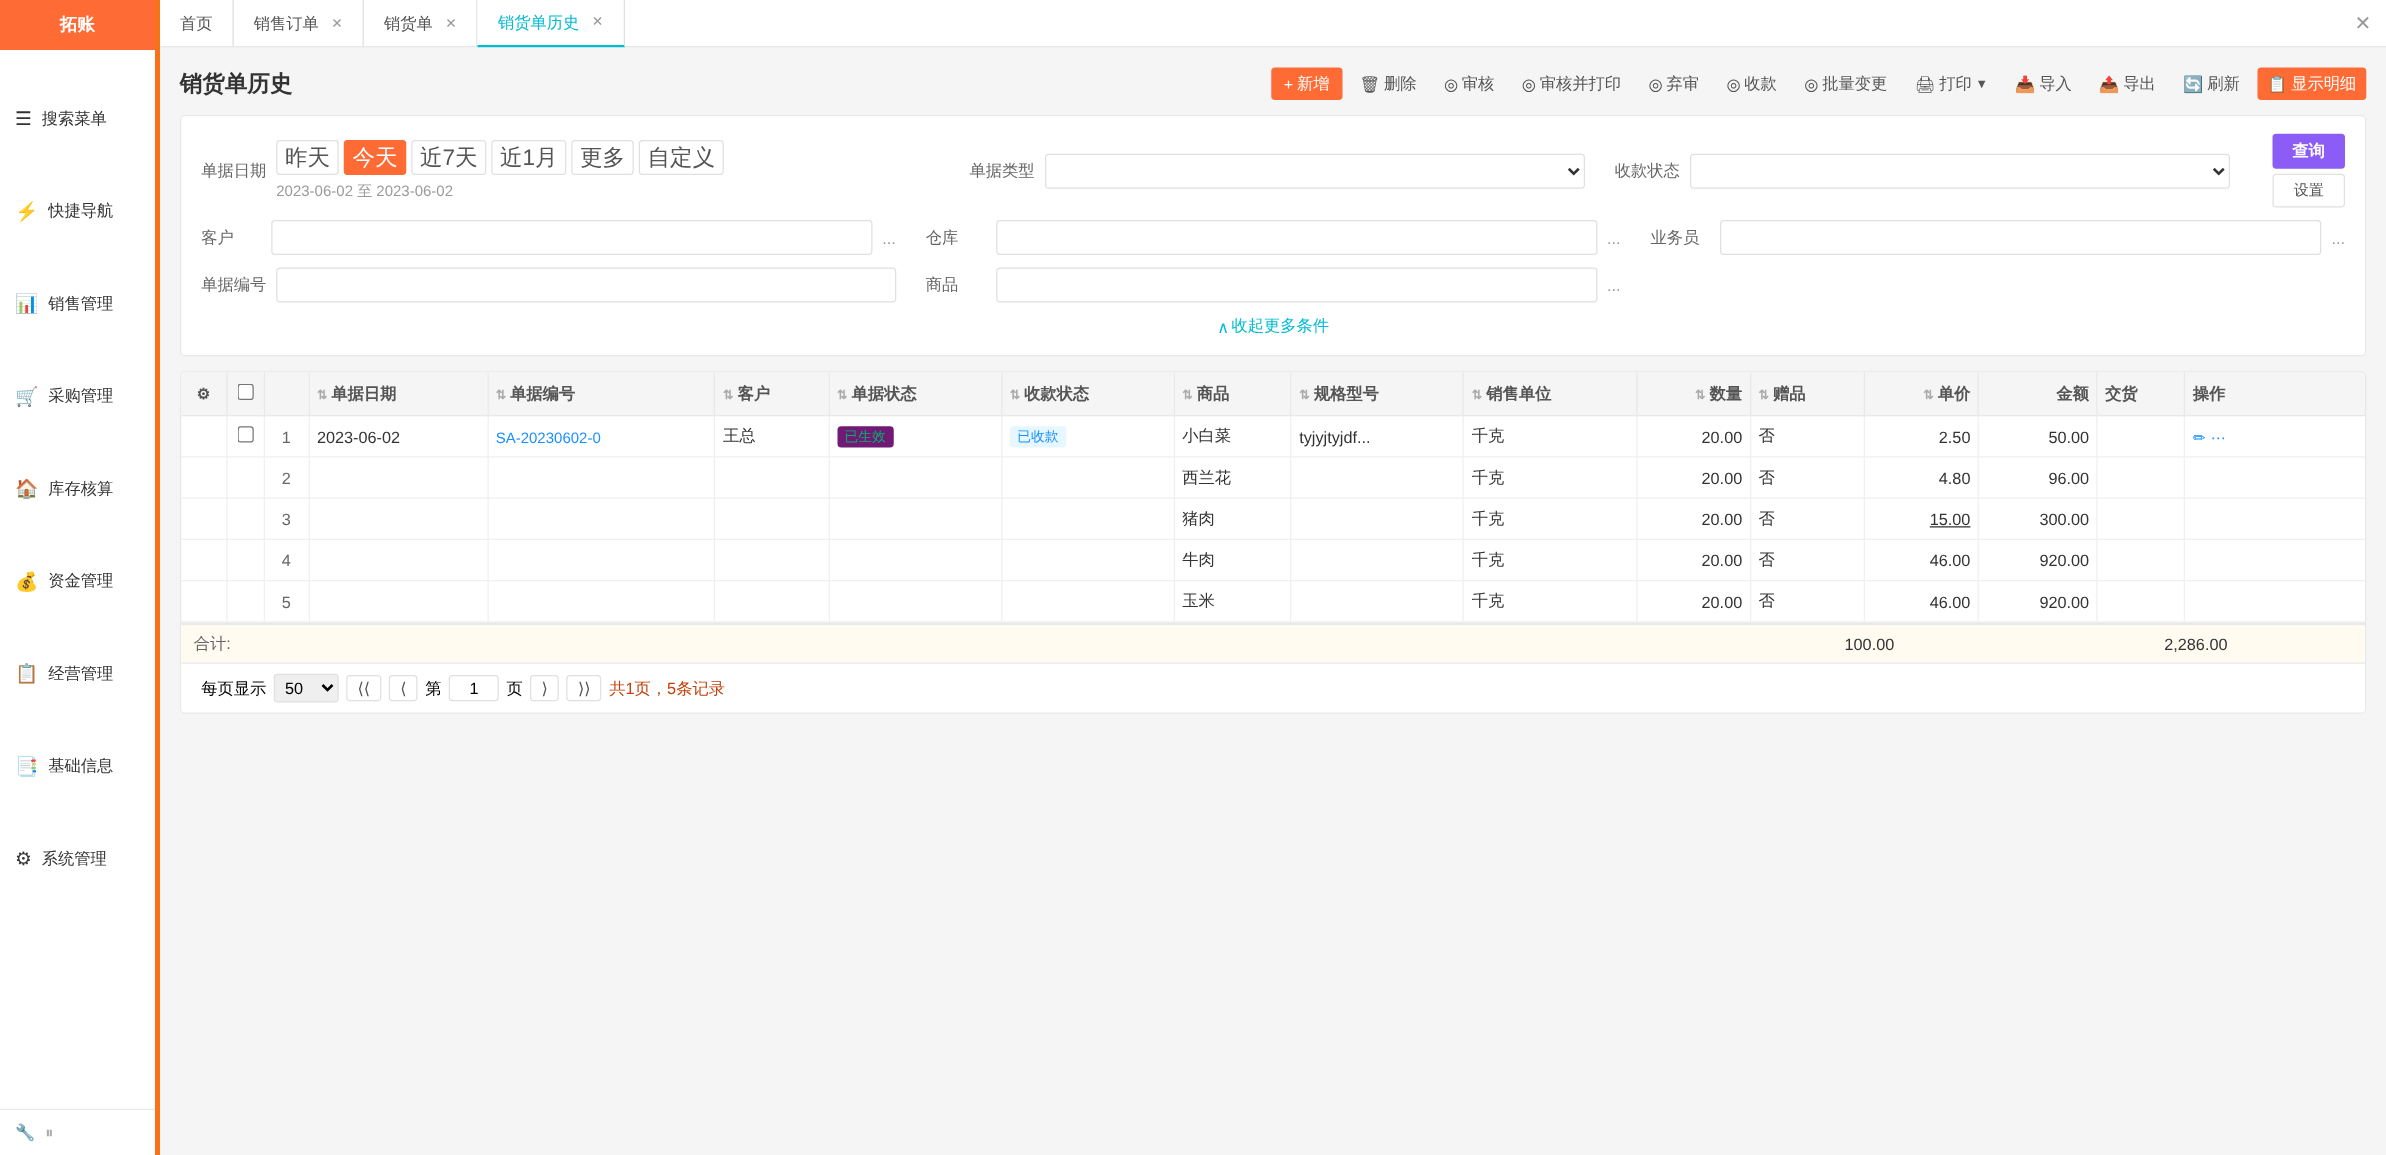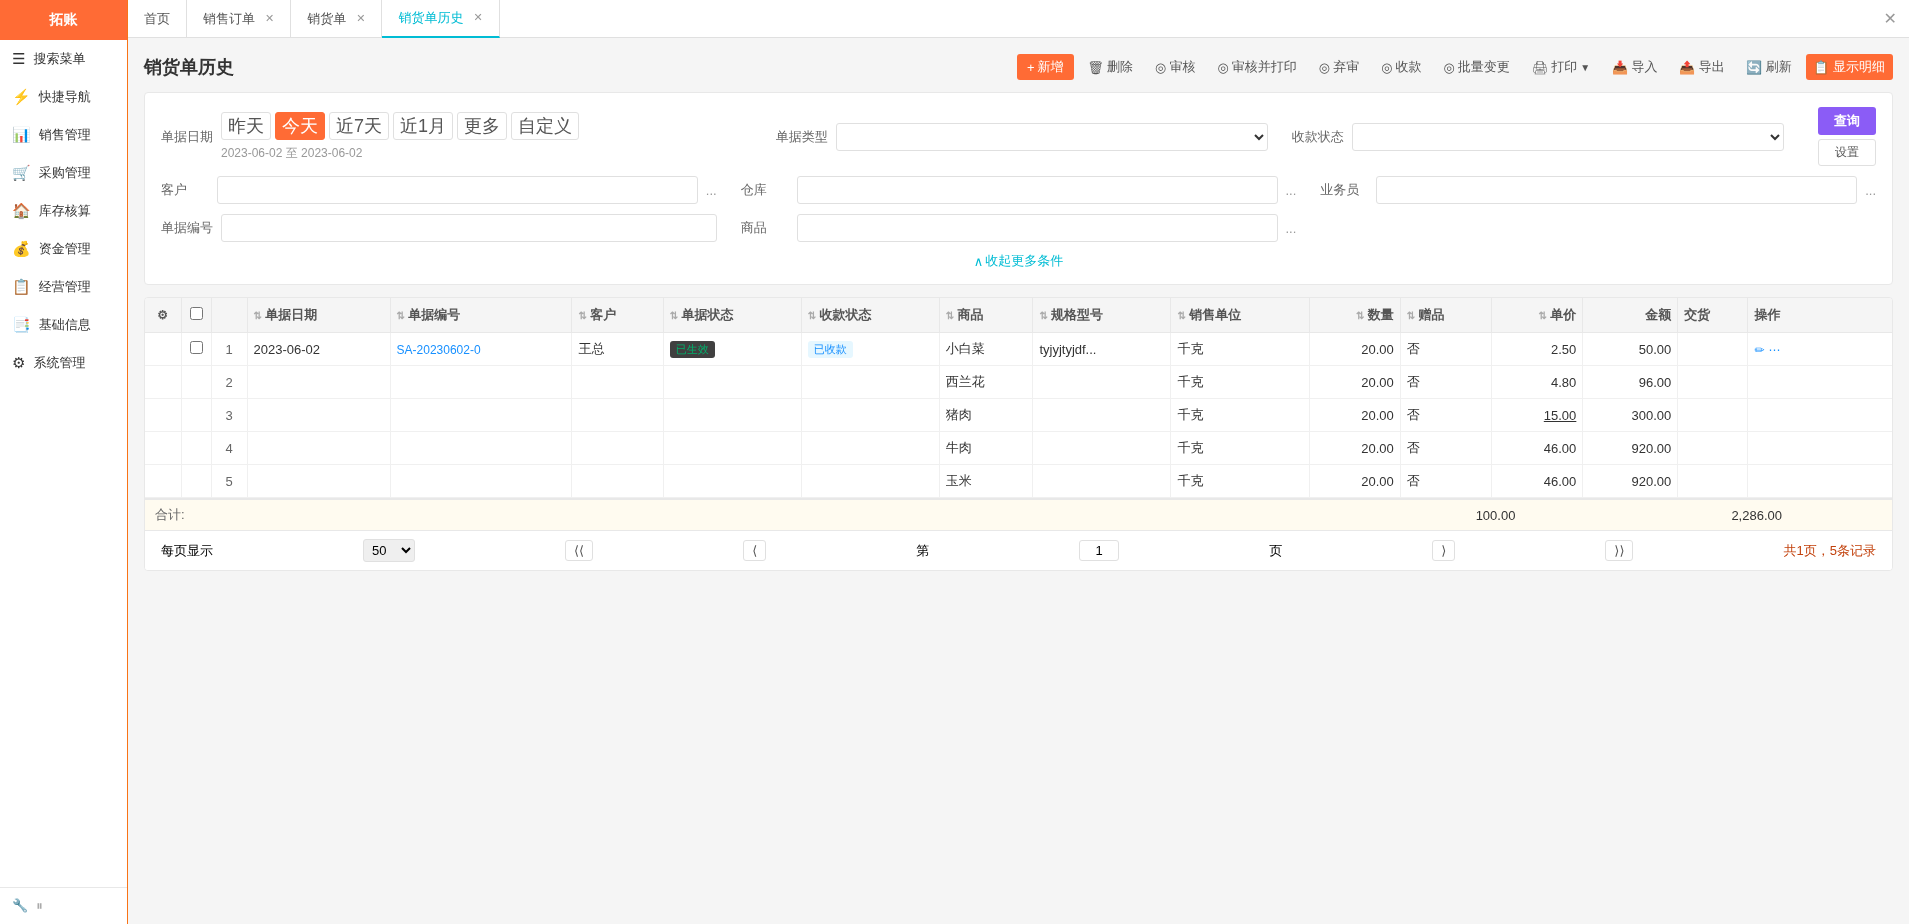--- a/index.html
+++ b/index.html
@@ -2,25 +2,26 @@
 <html><head>
   <meta charset="utf-8">
   <style>
     * { box-sizing: border-box; margin: 0; padding: 0; font-family: 'Microsoft YaHei', Arial, sans-serif; font-size: 13px; }
     body { display: flex; height: 924px; overflow: hidden; background: #f5f5f5; }
 
     
     .sidebar {
       width: 128px;
       background: #fff;
-      border-right: 1px solid #f97316;
+      border-right: 4px solid #f97316;
       display: flex;
       flex-direction: column;
       height: 100%;
       position: relative;
+      gap: 36px;
     }
     .sidebar-logo {
       height: 40px;
       background: #ff6b35;
       display: flex;
       align-items: center;
       justify-content: center;
       color: white;
       font-size: 14px;
       font-weight: bold;
@@ -255,41 +256,41 @@
       white-space: nowrap;
     }
     td:last-child { border-right: none; }
     .sort-icon { font-size: 10px; color: #aaa; }
     .badge {
       display: inline-block;
       padding: 1px 6px;
       border-radius: 3px;
       font-size: 11px;
     }
-    .badge-active { background: #404040; color: #00b06b; }
+    .badge-active { background: #701a75; color: #00b06b; }
     .badge-paid { background: #e6f7ff; color: #1890ff; }
 
     
     .table-footer {
       display: flex;
       align-items: center;
       background: #fffbf0;
       border-top: 2px solid #e8e8e8;
       padding: 6px 10px;
       font-size: 13px;
     }
     .footer-label { color: #666; min-width: 60px; }
     .footer-qty { color: #333; font-weight: 500; min-width: 200px; text-align: right; padding-right: 16px; }
     .footer-amount { color: #333; font-weight: 500; text-align: left; }
 
     
     .pagination {
       display: flex;
       align-items: center;
-      justify-content: space-between;
+      justify-content: flex-start;
       padding: 8px 16px;
       gap: 6px;
       background: #fff;
       border-top: 1px solid #e8e8e8;
       font-size: 13px;
     }
     .pagination-btn {
       border: 1px solid #e0e0e0;
       background: #fff;
       padding: 2px 8px;

